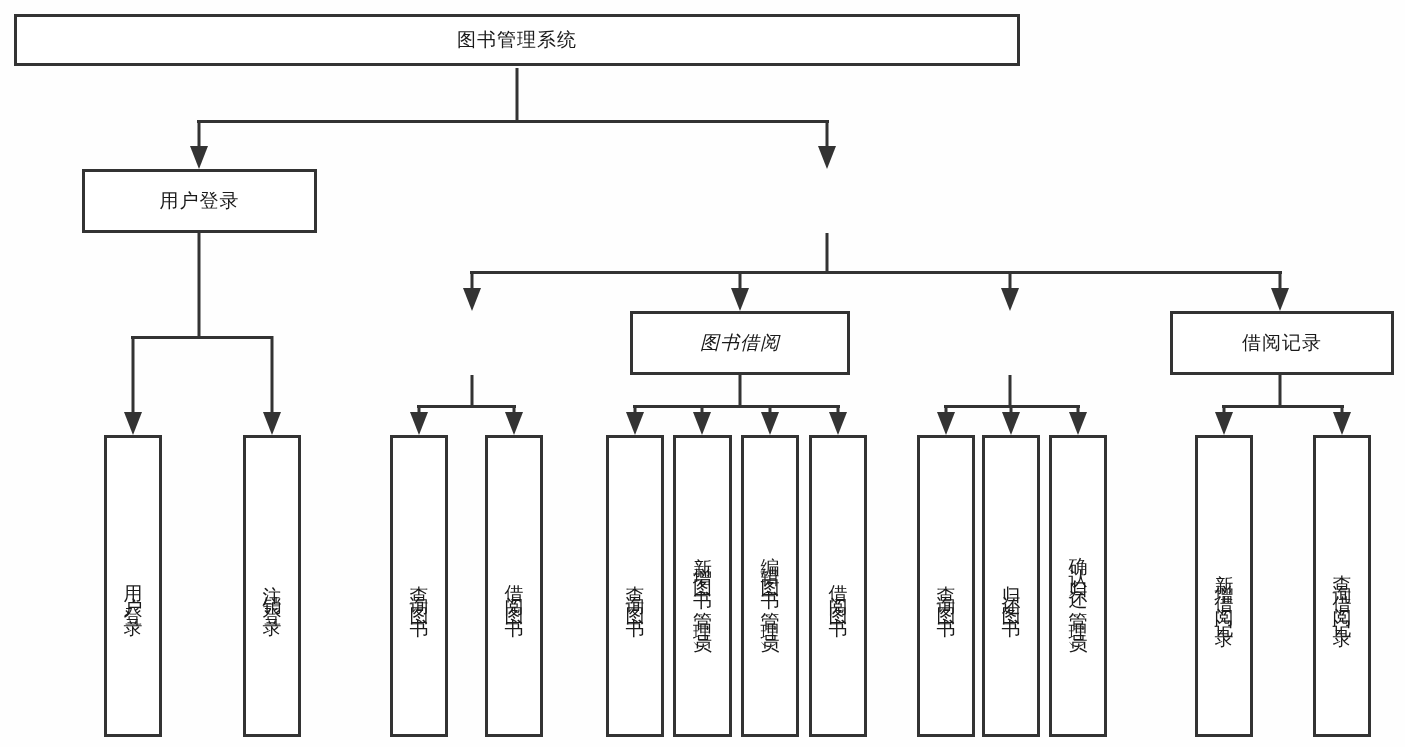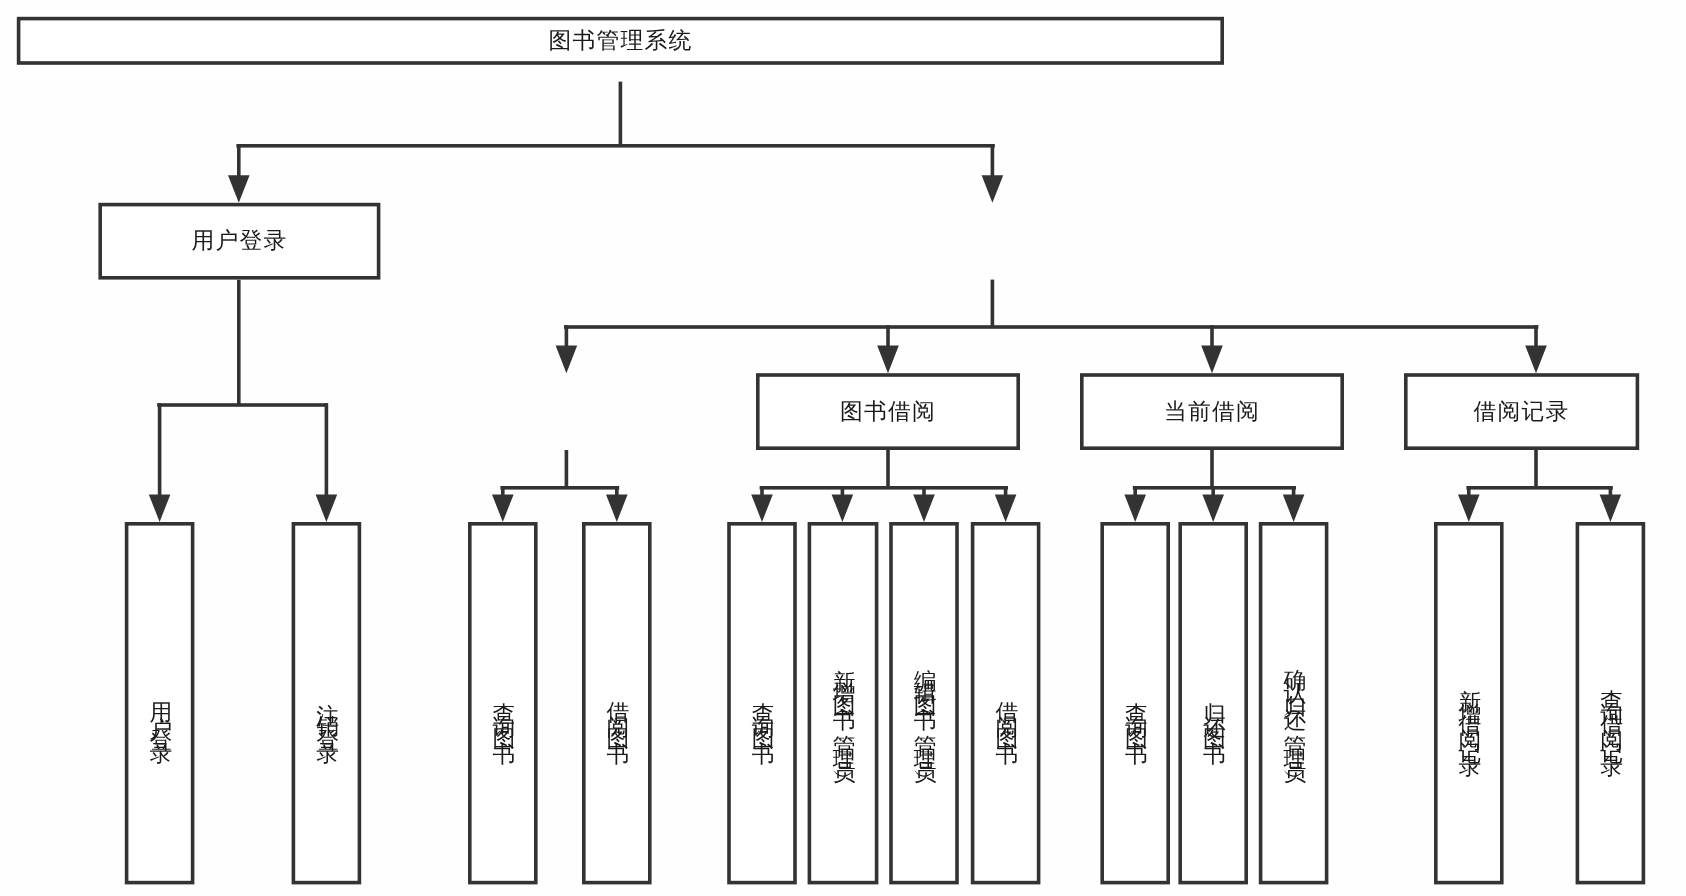--- a/index.html
+++ b/index.html
@@ -85,31 +85,30 @@
   <div class="vl" style="left:1078px; top:405px; height:10px;"></div>
   <div class="arr" style="left:1078px; top:412px;"></div>
 
   <div class="vl" style="left:1280px; top:375px; height:31px;"></div>
   <div class="hl" style="left:1222px; top:405px; width:122px;"></div>
   <div class="vl" style="left:1224px; top:405px; height:10px;"></div>
   <div class="arr" style="left:1224px; top:412px;"></div>
   <div class="vl" style="left:1342px; top:405px; height:10px;"></div>
   <div class="arr" style="left:1342px; top:412px;"></div>
 
-  <div class="box" style="left:14px; top:14px; width:1006px; height:40px;">图书管理系统</div>
+  <div class="box" style="left:14px; top:14px; width:1006px; height:52px;">图书管理系统</div>
 
   <div class="box" style="left:82px; top:169px; width:235px; height:64px;">用户登录</div>
 
 
 
-  <div class="box" style="left:630px; top:311px; width:220px; height:64px;">图书借阅</div>
+  <div class="box" style="left:630px; top:311px; width:220px; height:64px;font-style:italic;">图书借阅</div>
 
-  <div class="box" style="left:900px; top:311px; width:220px; height:64px;">当前借阅</div>
 
-  <div class="box" style="left:1170px; top:311px; width:196px; height:64px;">借阅记录</div>
+  <div class="box" style="left:1170px; top:311px; width:224px; height:64px;">借阅记录</div>
 
   <div class="box vbox" style="left:104px; top:435px; width:58px; height:302px;">
     <span class="vtext">用户登录</span>
   </div>
 
   <div class="box vbox" style="left:243px; top:435px; width:58px; height:302px;">
     <span class="vtext">注销登录</span>
   </div>
 
   <div class="box vbox" style="left:390px; top:435px; width:58px; height:302px;">

